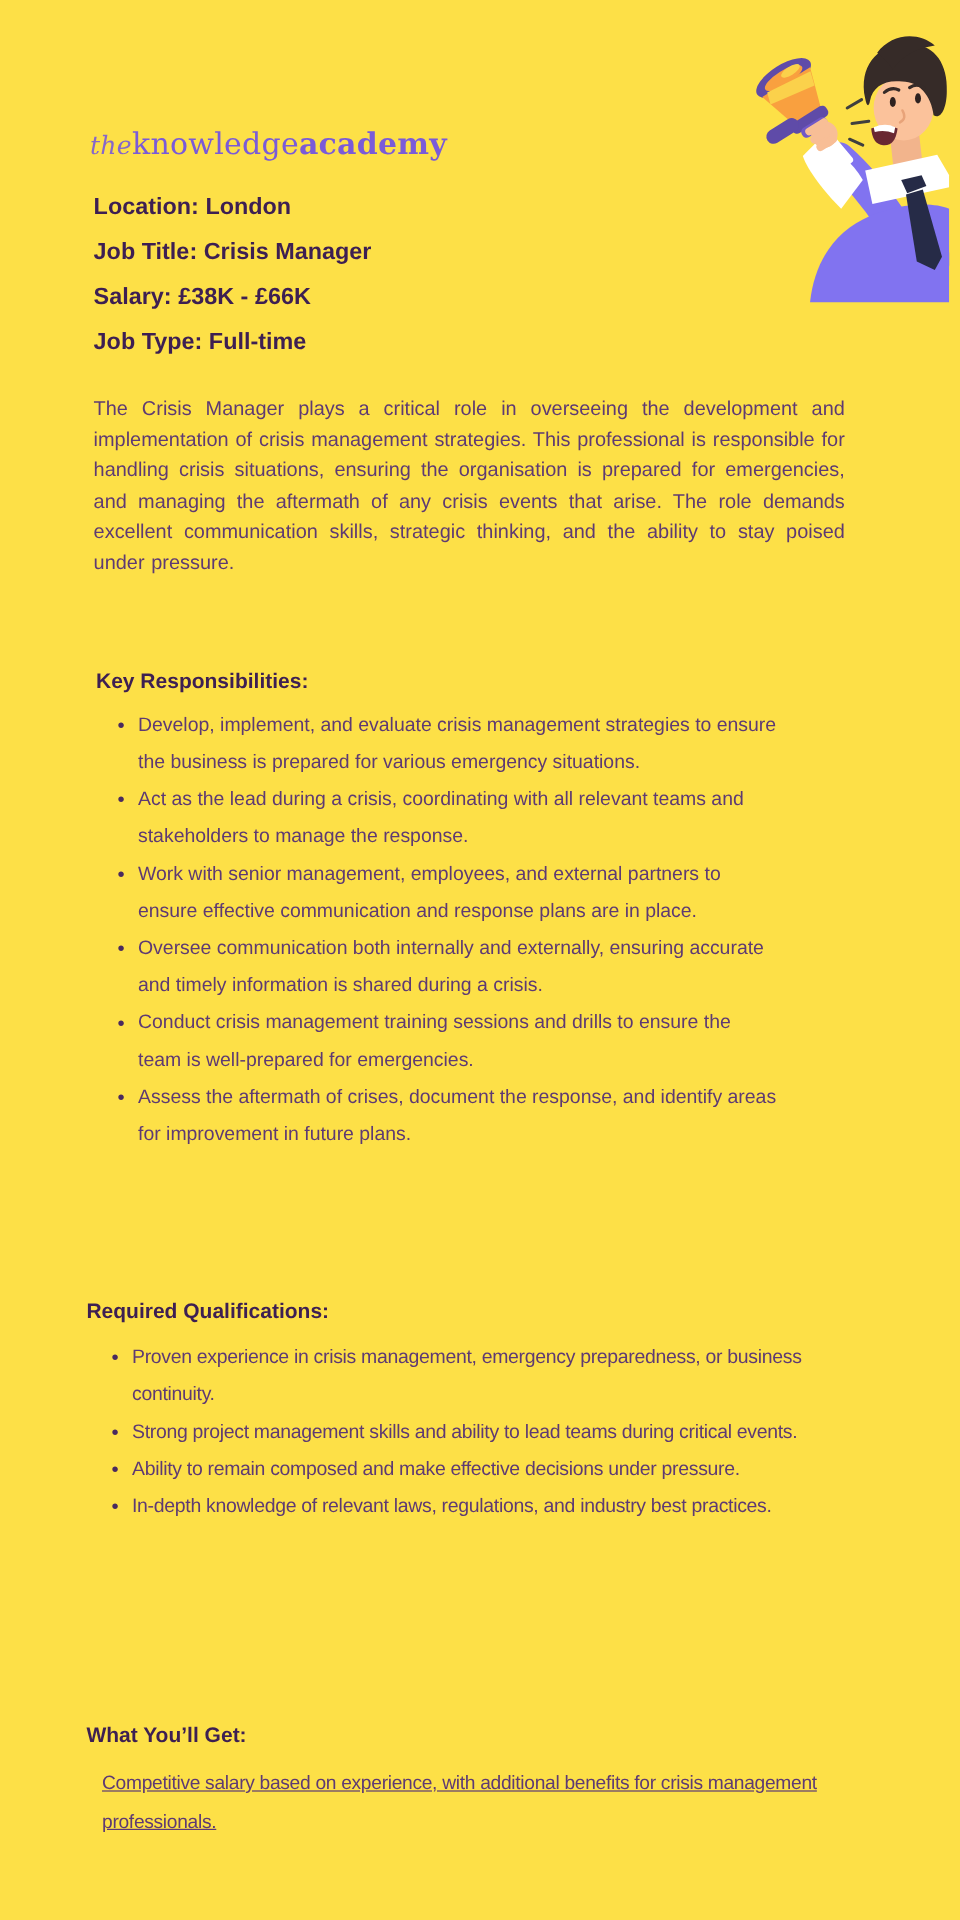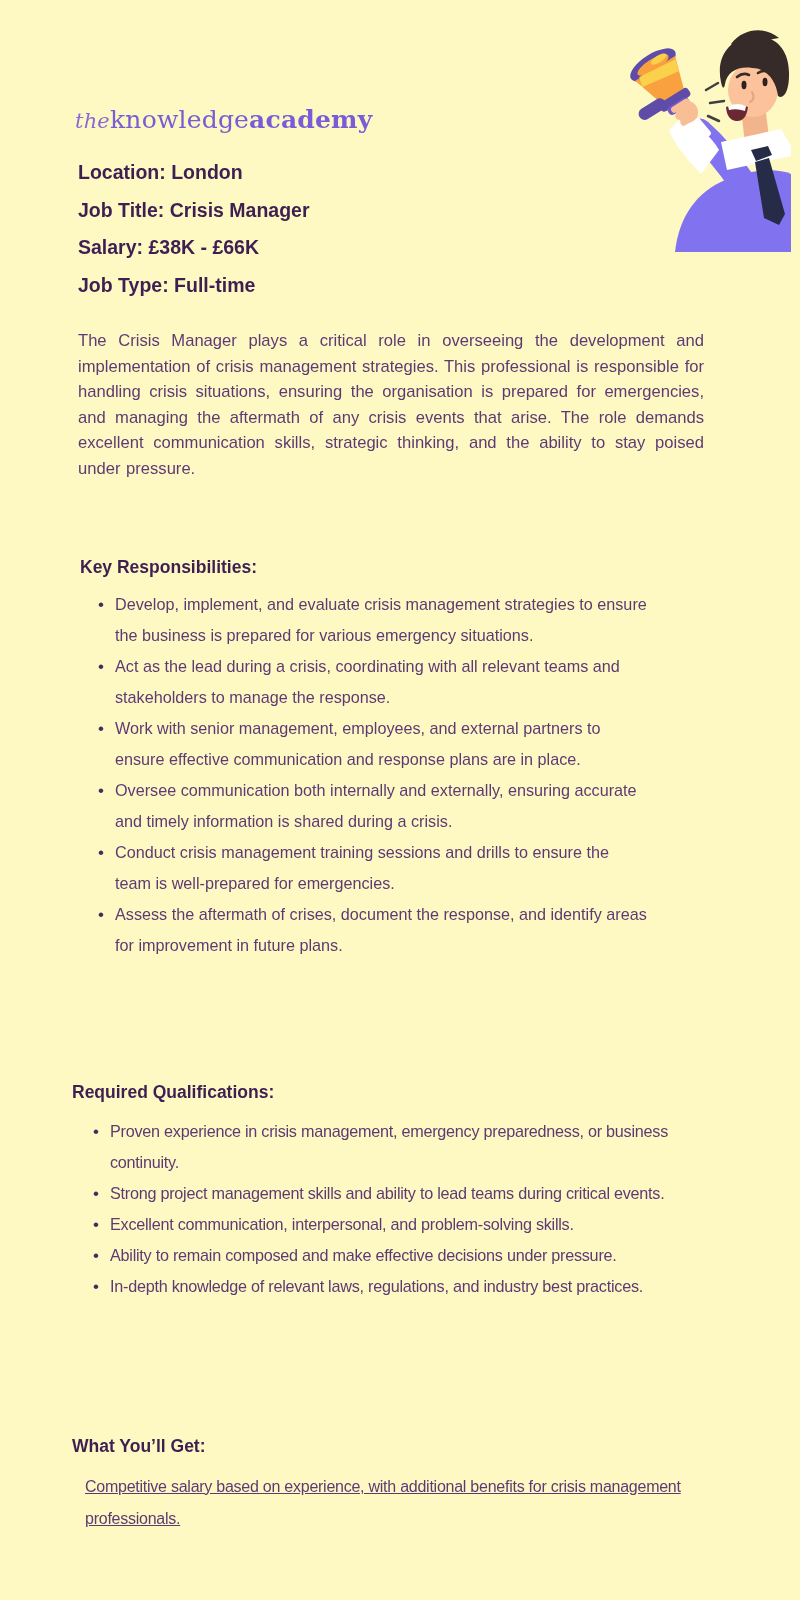--- a/index.html
+++ b/index.html
@@ -1,21 +1,21 @@
 <!DOCTYPE html>
 <html><head>
 <meta charset="utf-8">
 <style>
   * { margin:0; padding:0; box-sizing:border-box; }
   html,body { background:#ffffff; }
   .page {
     position:relative;
     width:800px; height:1600px;
     margin:0 auto;
-    background:#fef9c3;
+    background:#fde047;
     font-family:"Liberation Sans", sans-serif;
     overflow:hidden;
   }
   
   .logo {
     position:absolute; left:75px; top:105px;
     font-family:"DejaVu Serif", serif;
     font-size:25px; color:#7a5bd8;
     letter-spacing:0.2px; white-space:nowrap;
   }
@@ -163,21 +163,20 @@
         <li>Conduct crisis management training sessions and drills to ensure the team is well-prepared for emergencies.</li>
         <li>Assess the aftermath of crises, document the response, and identify areas for improvement in future plans.</li>
       </ul>
   </section>
 
   <section class="sec-qual">
     <div class="sec-heading">Required Qualifications:</div>
     <ul class="bullets">
         <li>Proven experience in crisis management, emergency preparedness, or business continuity.</li>
         <li>Strong project management skills and ability to lead teams during critical events.</li>
-        <li>Excellent communication, interpersonal, and problem-solving skills.</li>
         <li>Ability to remain composed and make effective decisions under pressure.</li>
         <li>In-depth knowledge of relevant laws, regulations, and industry best practices.</li>
       </ul>
   </section>
 
   <section class="sec-benefits">
     <div class="sec-heading">What You’ll Get:</div>
     <p>Competitive salary based on experience, with additional benefits for crisis management professionals.</p>
   </section>
 

